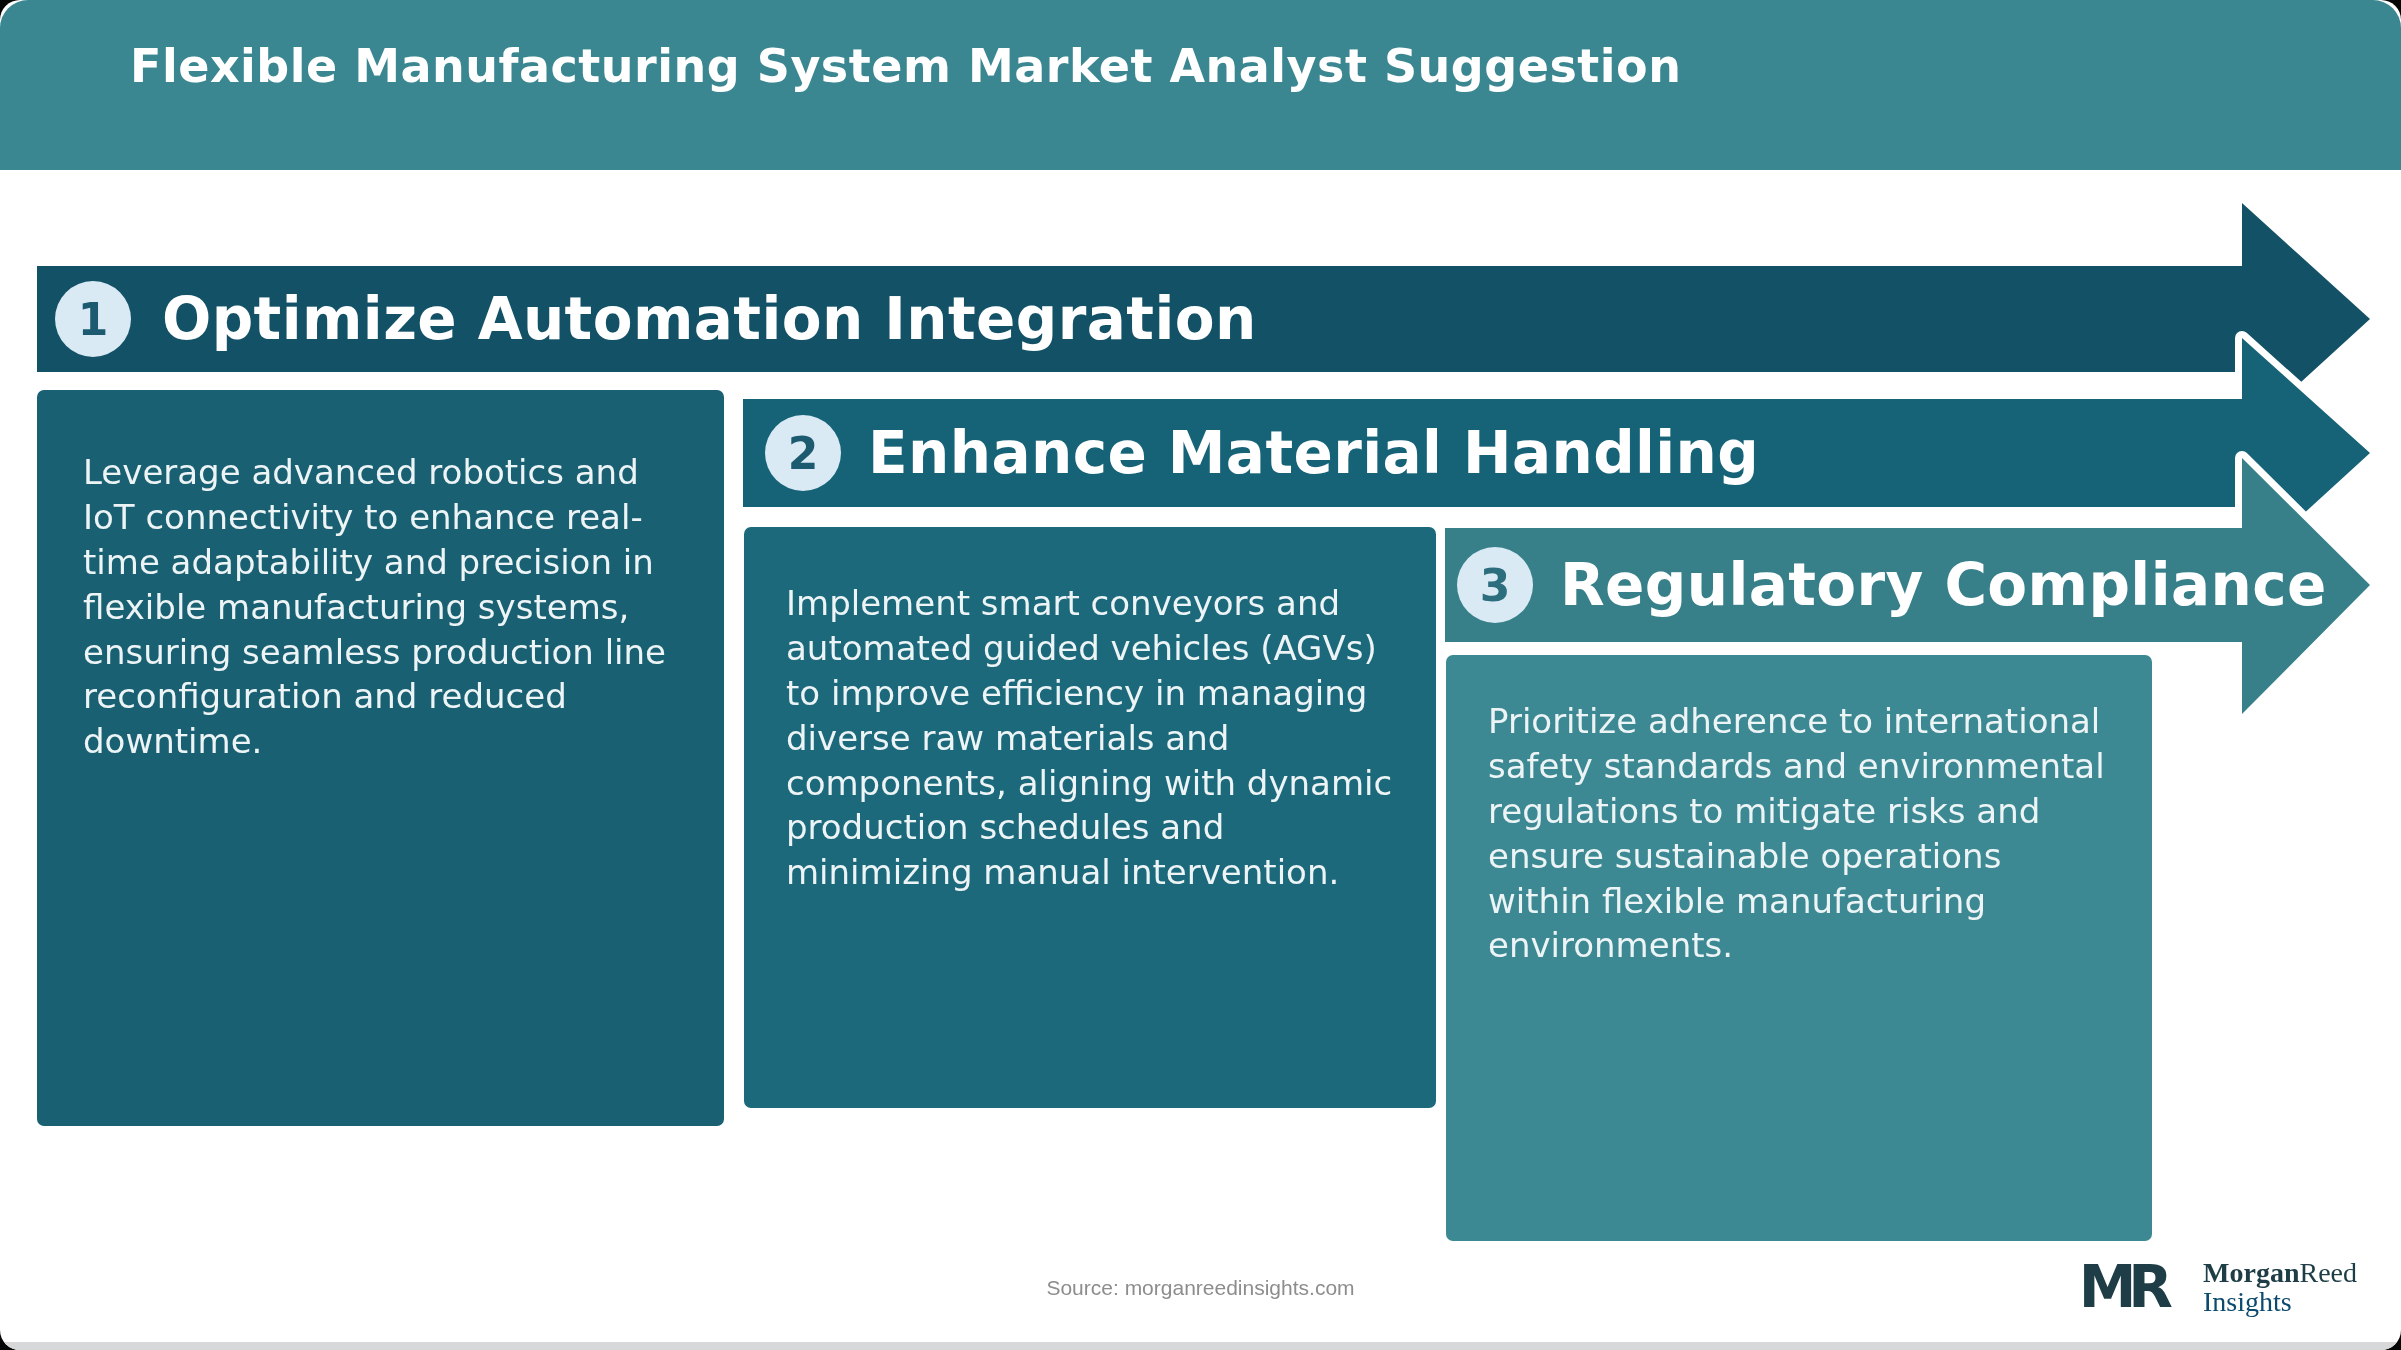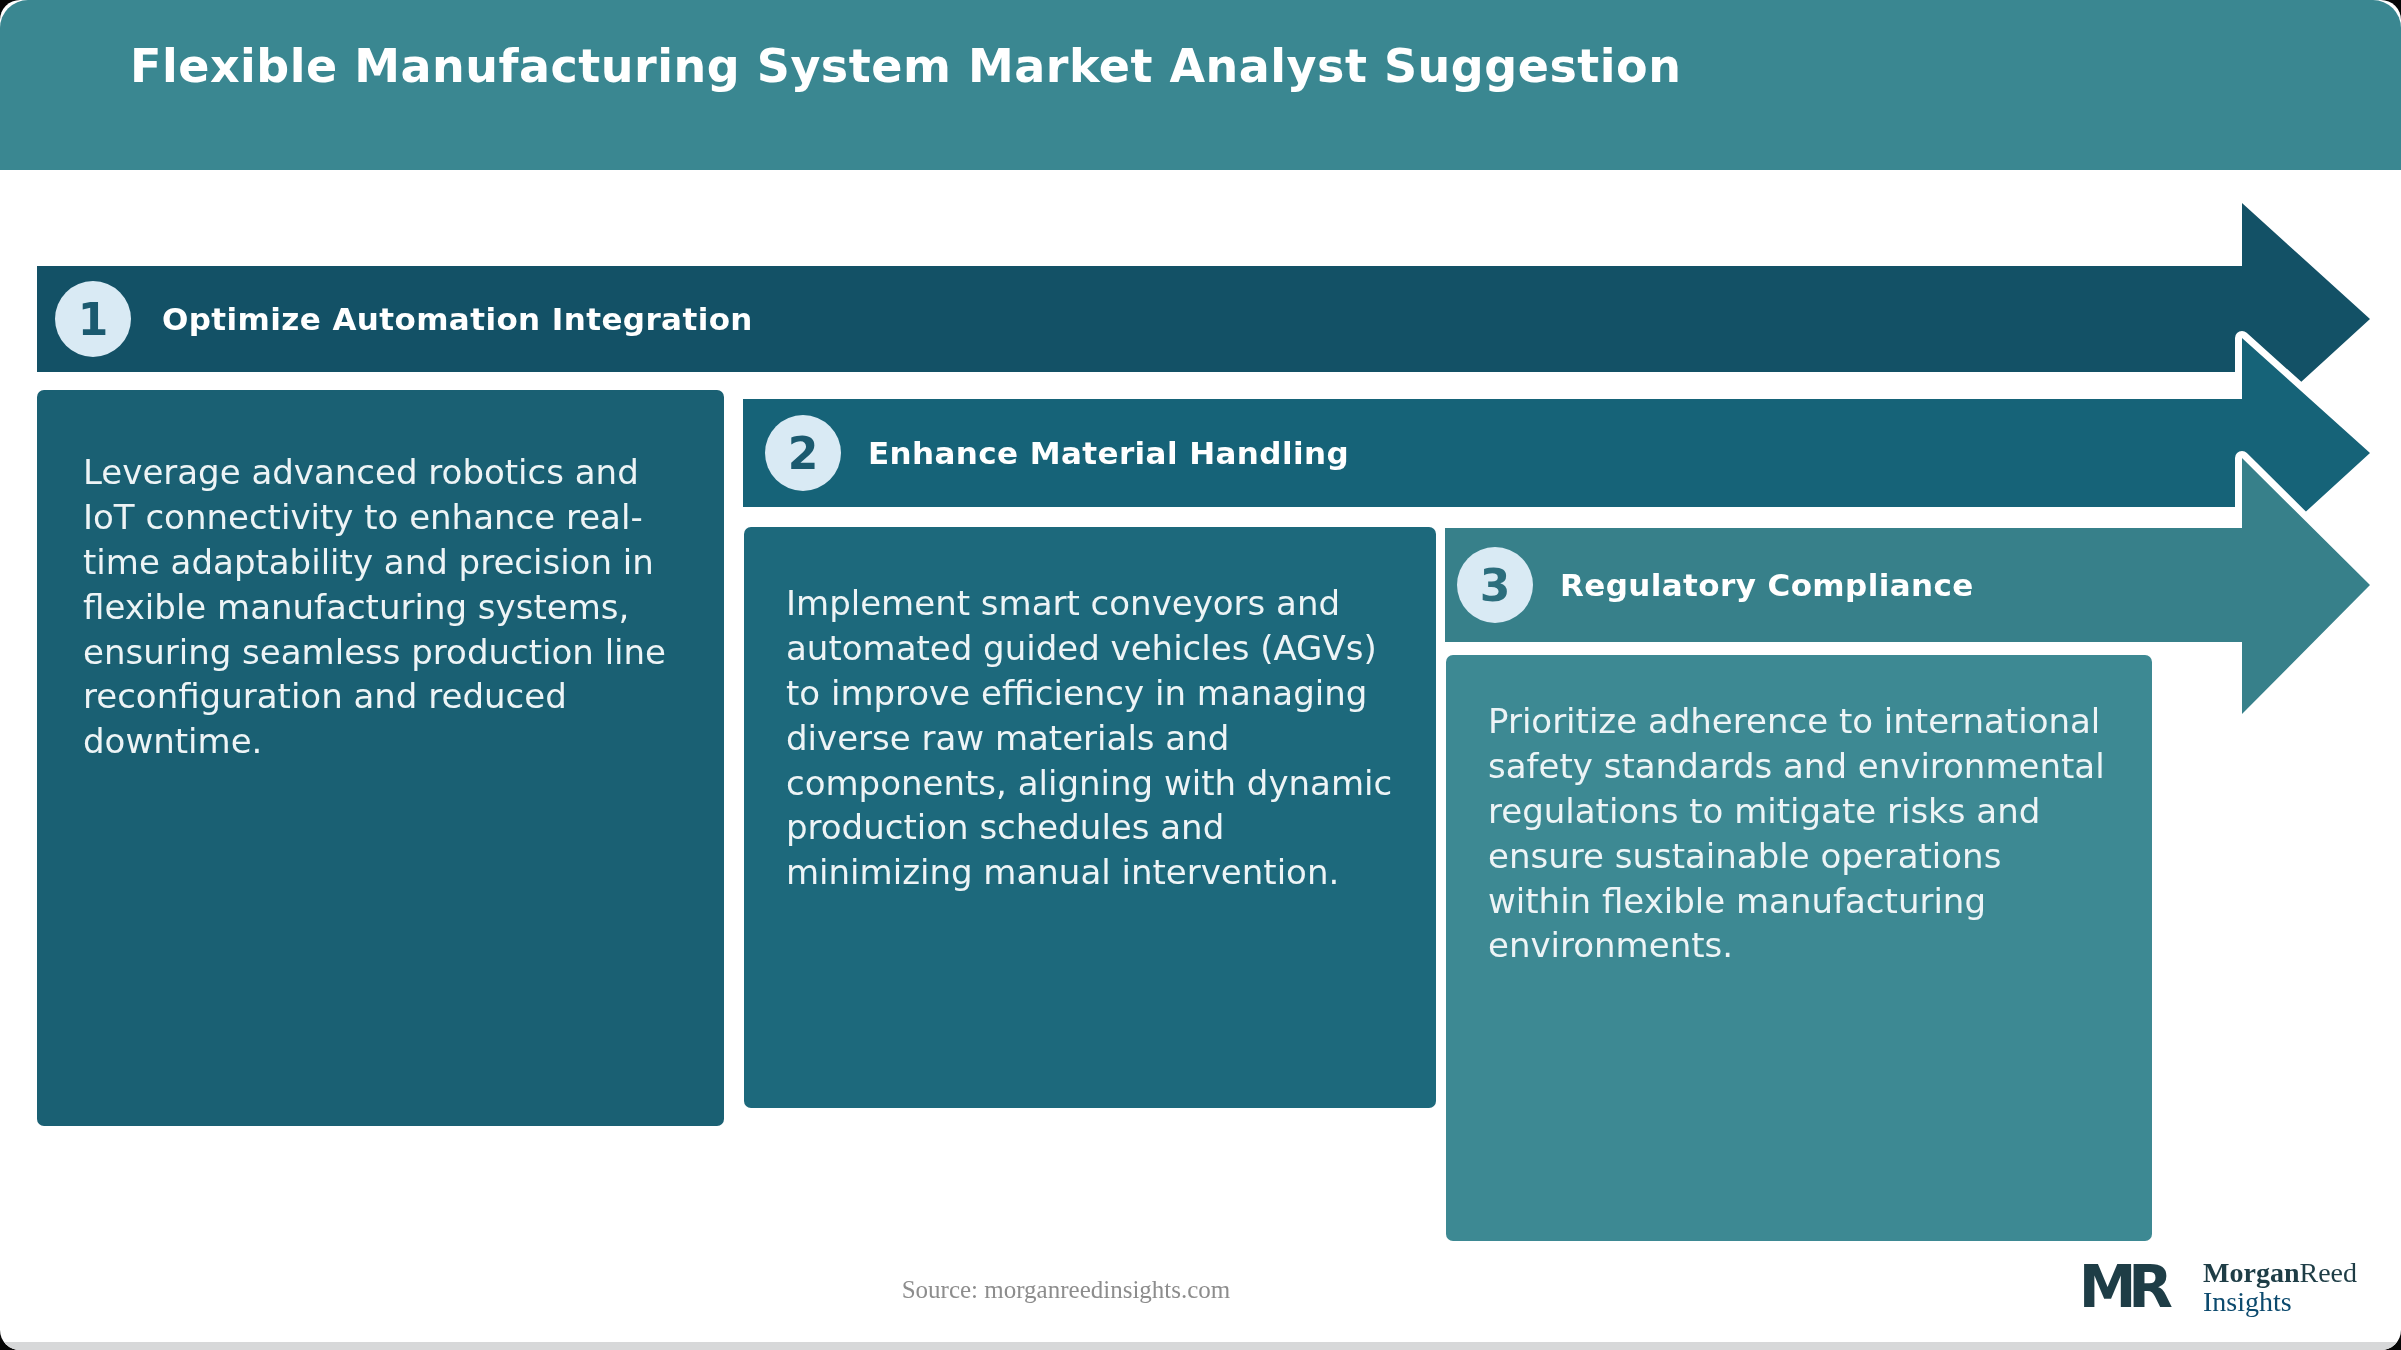--- a/index.html
+++ b/index.html
@@ -20,35 +20,35 @@
   
   .num-circle{position:absolute;width:76px;height:76px;border-radius:50%;
               display:flex;align-items:center;justify-content:center;
               font-size:44px;font-weight:700;}
   .c1{left:55px;top:281px;}
   .c2{left:765px;top:415px;}
   .c3{left:1457px;top:547px;}
 
   
   .banner-label{position:absolute;display:flex;align-items:center;color:#ffffff;
-                font-size:31px;font-weight:600;letter-spacing:.4px;white-space:nowrap;}
+                font-size:58px;font-weight:600;letter-spacing:.4px;white-space:nowrap;}
   .l1{left:162px;top:266px;height:106px;}
   .l2{left:868px;top:399px;height:108px;}
   .l3{left:1560px;top:528px;height:114px;}
 
   
   .desc-box{position:absolute;box-sizing:border-box;border-radius:7px;color:#edf4f6;}
   .desc-box p{margin:0;font-size:34px;line-height:1.32;font-weight:400;}
   .b1{left:37px;top:390px;width:687px;height:736px;padding:60px 40px 40px 46px;}
   .b2{left:744px;top:527px;width:692px;height:581px;padding:54px 36px 40px 42px;}
   .b3{left:1446px;top:655px;width:706px;height:586px;padding:44px 40px 40px 42px;}
 
   
-  .source-line{position:absolute;left:0;top:1276px;width:2132px;text-align:center;
-               font-size:25px;color:#8d8d8d;font-family:Liberation Serif, serif;}
+  .source-line{position:absolute;left:0;top:1276px;width:2401px;text-align:center;
+               font-size:21px;color:#8d8d8d;font-family:Liberation Sans, sans-serif;}
   .logo{position:absolute;right:44px;top:1258px;display:flex;align-items:center;gap:32px;}
   .monogram{font-size:58px;font-weight:800;letter-spacing:-8px;line-height:1;
             font-family:"DejaVu Sans",sans-serif;padding-right:6px;}
   .logo-text{display:flex;flex-direction:column;line-height:1.05;
              font-family:"Liberation Serif","DejaVu Serif",serif;}
   .logo-name{font-size:28px;font-weight:700;}
   .logo-name .thin{font-weight:400;}
   .logo-tagline{font-size:28px;font-weight:400;}
 
   .bottom-bar{position:absolute;left:0;bottom:0;width:2401px;height:8px;}

